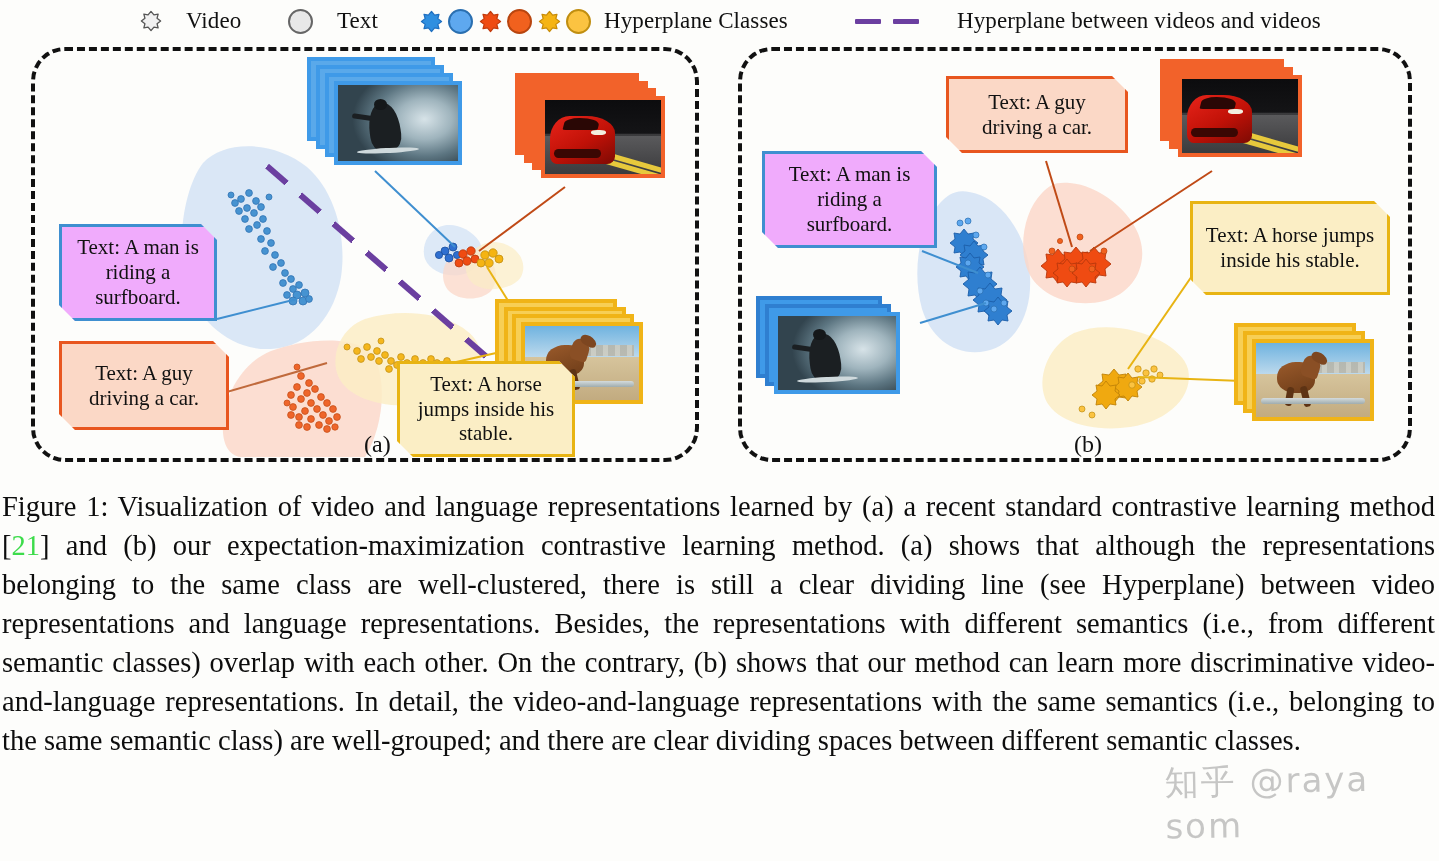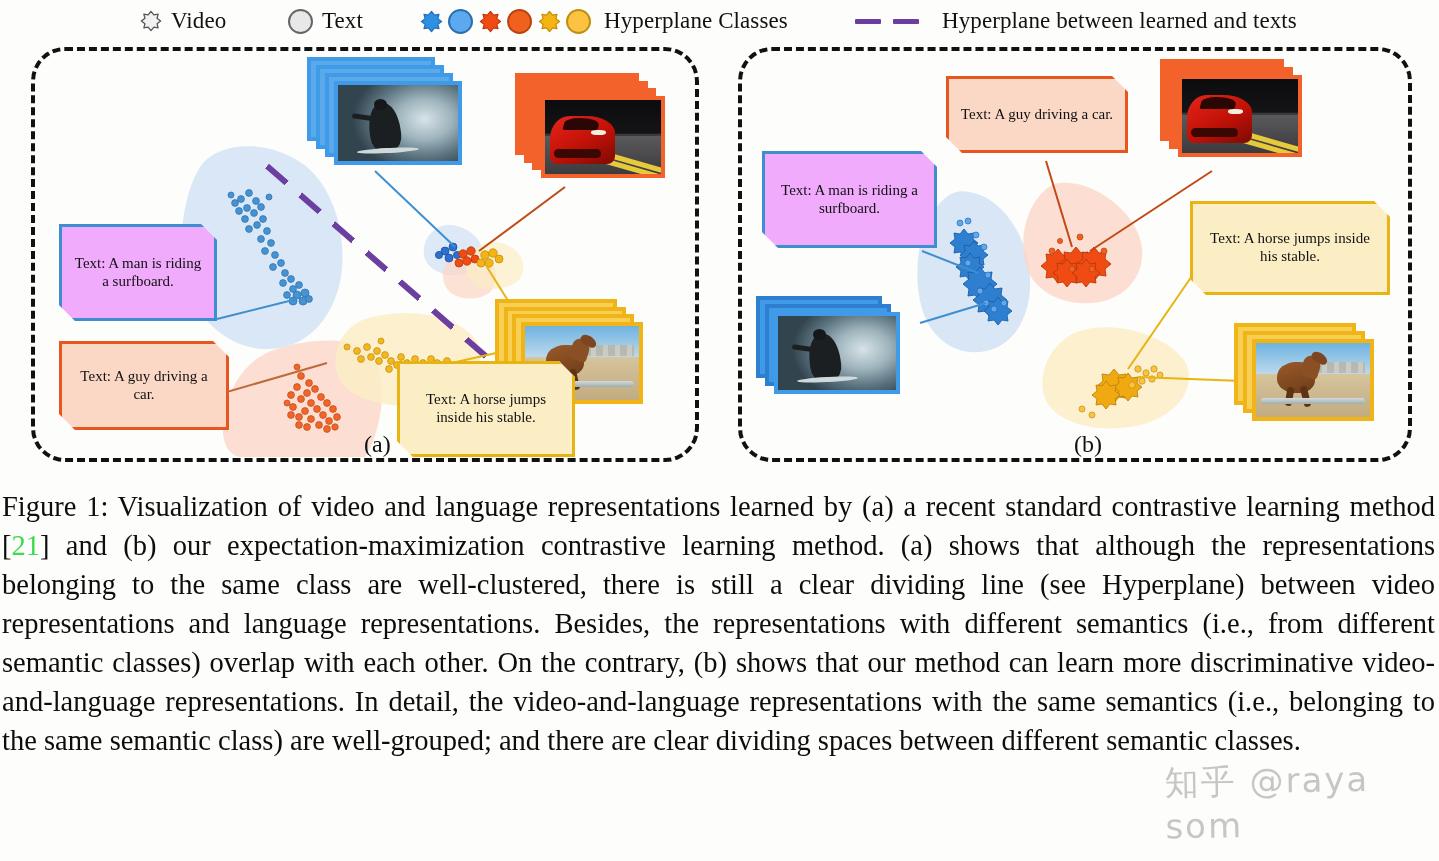--- a/index.html
+++ b/index.html
@@ -1,41 +1,41 @@
 <!DOCTYPE html>
 <html><head>
 <meta charset="utf-8">
 <style>
   html,body{margin:0;padding:0;background:#fdfdfb;}
   body{width:1439px;height:861px;position:relative;overflow:hidden;
        font-family:"Liberation Serif",serif;color:#111;}
 
   
   #legend{position:absolute;left:0;top:0;width:1439px;height:42px;}
-  .lg-item{position:absolute;display:flex;align-items:center;gap:9px;height:42px;}
+  .lg-item{position:absolute;display:flex;align-items:center;gap:24px;height:42px;}
   .lg-label{font-size:23px;color:#111;white-space:nowrap;letter-spacing:.1px;}
 
   .mk{display:inline-block;position:relative;}
   .mk-star{width:22px;height:22px;}
   .mk-circ{width:21px;height:21px;border-radius:50%;}
 
   
   .hp-swatch{width:78px;height:22px;position:relative;}
   .hp-swatch i{position:absolute;top:9px;height:5px;background:#6b3fa0;border-radius:1px;}
   .hp-swatch i:nth-child(1){left:0;width:26px;}
   .hp-swatch i:nth-child(2){left:38px;width:26px;}
 
   
   .panel{position:absolute;border:4px dashed #111;border-radius:34px;background:#fdfdfb;}
   .panel-label{position:absolute;font-size:24px;color:#111;}
 
   
   .callout{position:absolute;border:3px solid #333;display:flex;align-items:center;
            justify-content:center;text-align:center;line-height:1.18;
-           font-size:15px;color:#111;box-sizing:border-box;padding:8px 10px;
+           font-size:21px;color:#111;box-sizing:border-box;padding:8px 10px;
            clip-path:polygon(0 0, calc(100% - 16px) 0, 100% 16px, 100% 100%,
                              16px 100%, 0 calc(100% - 16px));}
   .callout .ctext{display:block;}
   .co-blue{border-color:#3f8fd0;background:#f0abfc;}
   .co-orange{border-color:#e8561f;background:#fbd8c6;}
   .co-yellow{border-color:#e8b413;background:#fbeec5;}
 
   
   .stack{position:absolute;}
   .stack .sh{position:absolute;box-sizing:border-box;border-style:solid;}
@@ -138,21 +138,21 @@
     </span>
     <span class="mk mk-circ" style="background:#fbc341;border:2px solid #c08e10;margin:0 3px 0 3px;"></span>
     <span class="lg-label" style="margin-left:7px;">Hyperplane Classes</span>
   </div>
 
   <div class="lg-item" style="left:855px;">
     <span class="hp-swatch">
         <i></i>
         <i></i>
       </span>
-    <span class="lg-label">Hyperplane between learned and texts</span>
+    <span class="lg-label">Hyperplane between videos and videos</span>
   </div>
 </div>
 
 <div class="panel" style="left:31px;top:47px;width:660px;height:407px;">
 
   <svg style="position:absolute;left:0;top:0;" width="660" height="407">
     <path d="M168 112 C150 135 140 190 152 232 C162 270 196 300 236 298 C276 296 300 262 306 226 C312 186 300 140 272 116 C240 90 190 88 168 112 Z" fill="#cfe0f5" opacity="0.78"></path>
     <path d="M236 300 C206 312 186 348 188 382 C190 406 206 406 206 406 L330 406 C346 380 352 340 342 312 C330 280 268 288 236 300 Z" fill="#fbd7c8" opacity="0.82"></path>
     <path d="M330 268 C308 276 296 300 302 322 C310 348 352 360 394 352 C432 344 452 320 444 296 C436 270 382 252 330 268 Z" fill="#fbedc5" opacity="0.85"></path>
     <path d="M404 176 C392 182 386 196 390 208 C396 222 416 228 432 222 C446 216 450 200 444 190 C436 178 418 170 404 176 Z" fill="#cfe0f5" opacity="0.7"></path>

